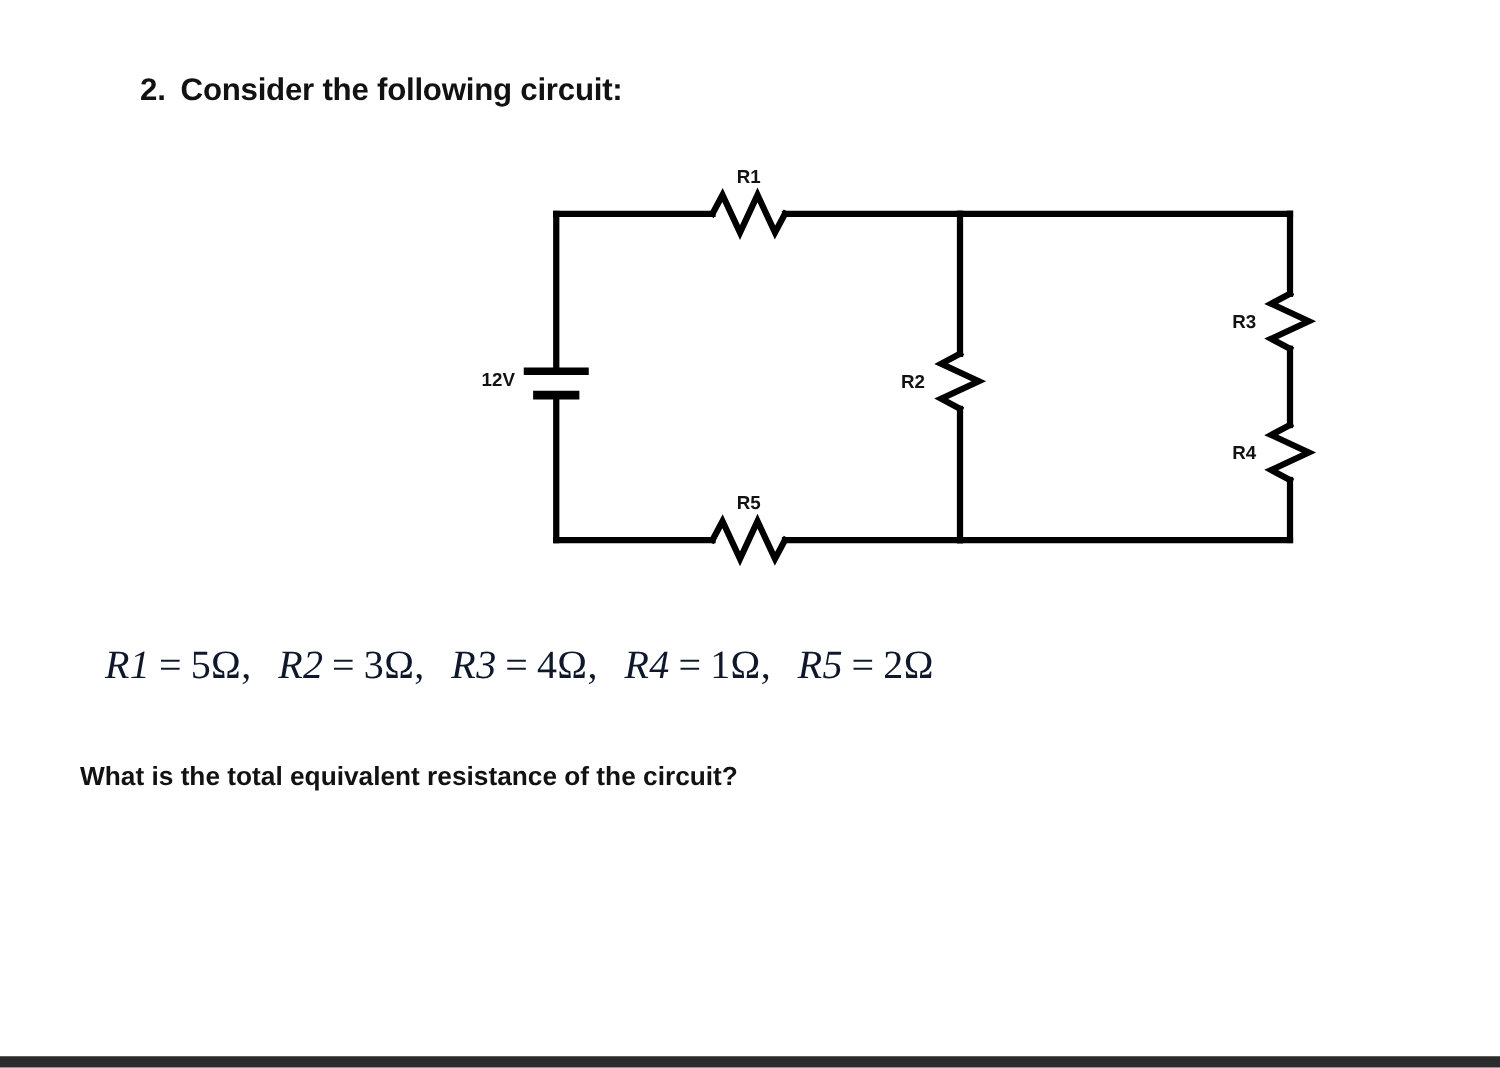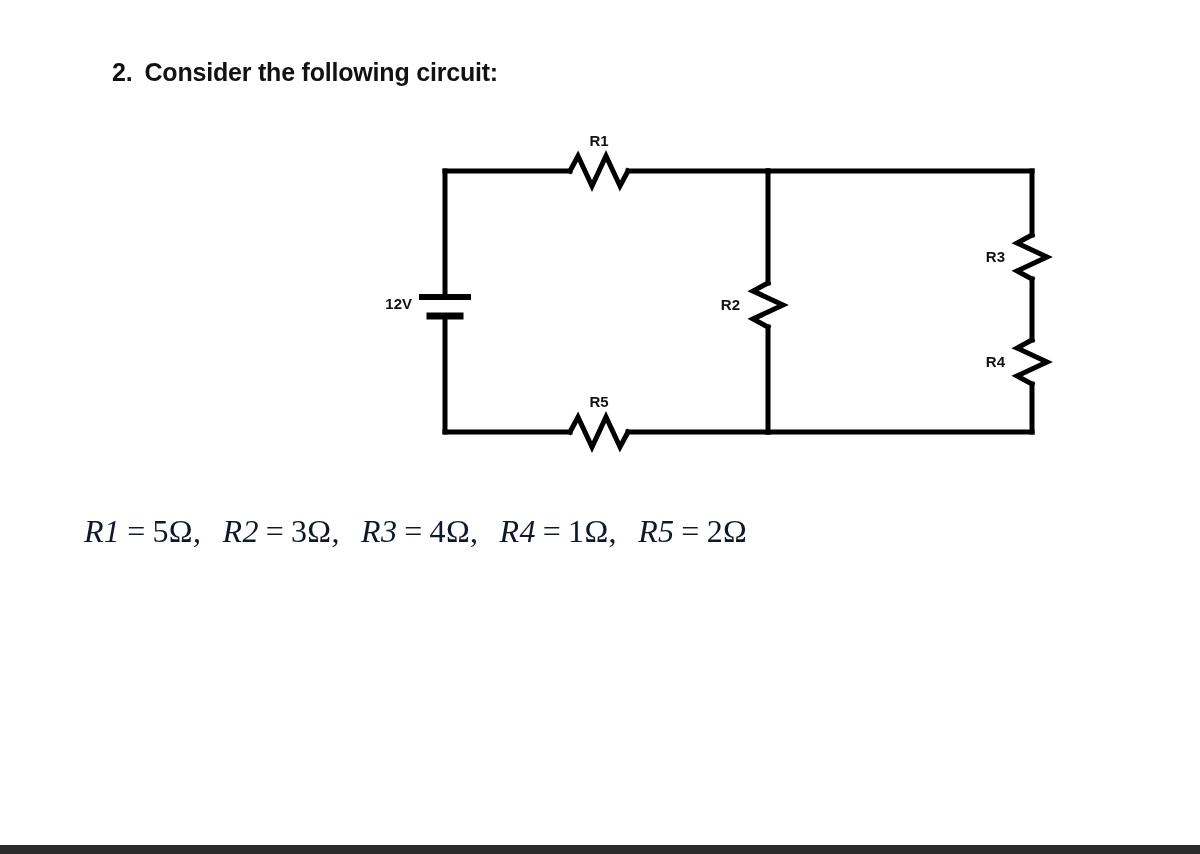--- a/index.html
+++ b/index.html
@@ -156,16 +156,17 @@
   </div>
 
   <div class="values-line">
     <span><span class="var">R1</span><span class="eq">=</span><span>5Ω</span><span class="sep">,</span></span>
     <span><span class="var">R2</span><span class="eq">=</span><span>3Ω</span><span class="sep">,</span></span>
     <span><span class="var">R3</span><span class="eq">=</span><span>4Ω</span><span class="sep">,</span></span>
     <span><span class="var">R4</span><span class="eq">=</span><span>1Ω</span><span class="sep">,</span></span>
     <span><span class="var">R5</span><span class="eq">=</span><span>2Ω</span></span>
   </div>
 
+  <div class="final-question">What is the total equivalent resistance of the circuit?</div>
 
   <div class="bottom-bar"></div>
 
 </div>
 
 </body></html>

